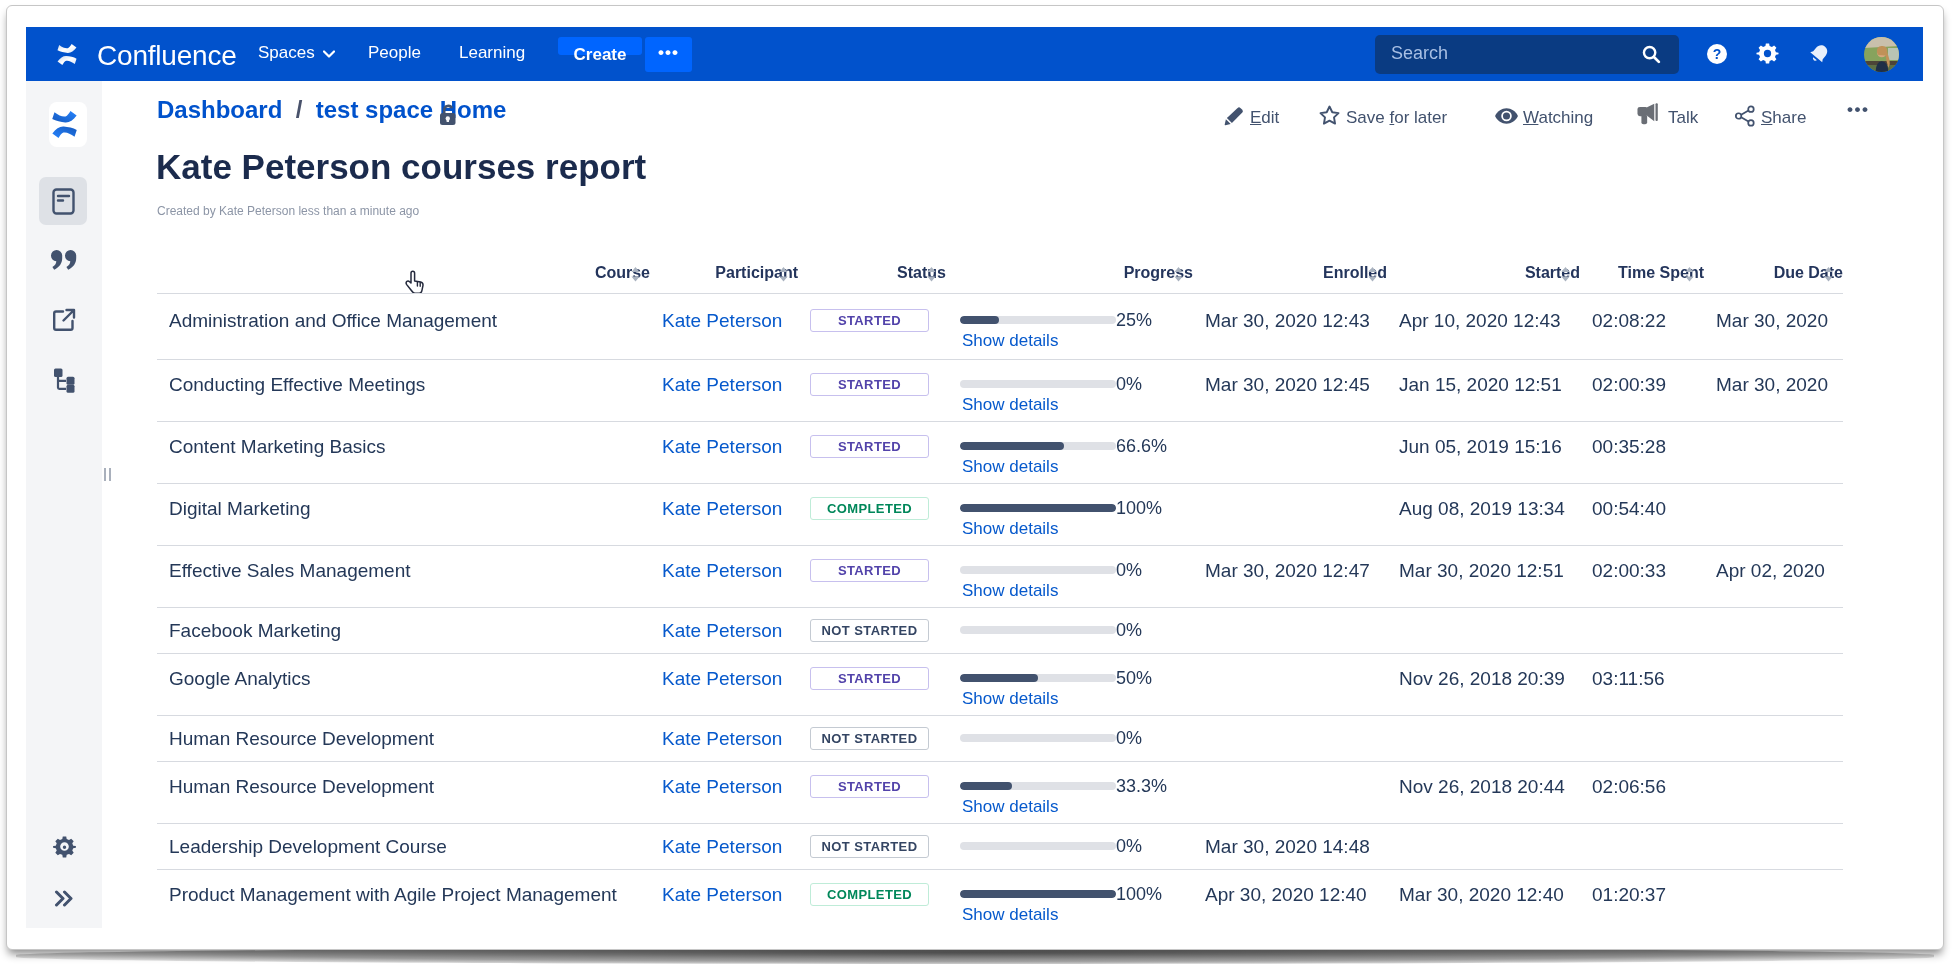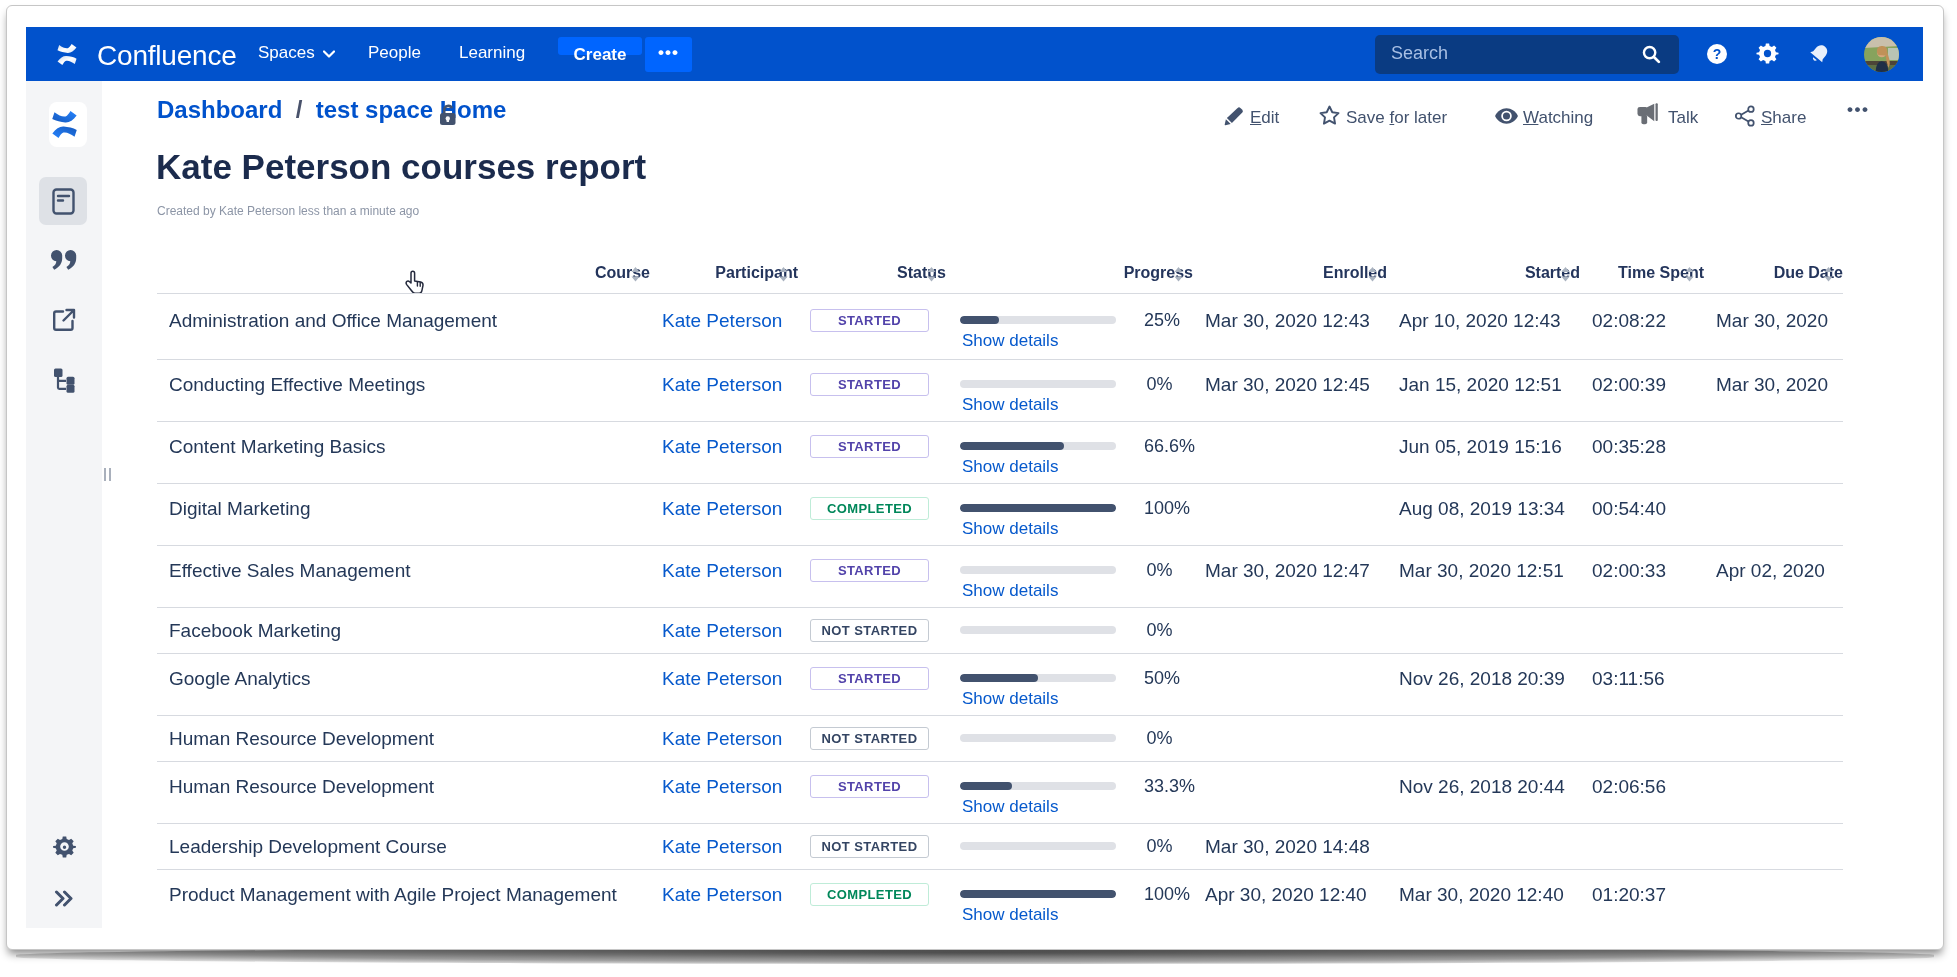--- a/index.html
+++ b/index.html
@@ -49,21 +49,21 @@
   .badge { display:inline-block; vertical-align:top; width:119px; height:23px; border-radius:3px;
     border:1px solid; background:#fff; font-size:13px; font-weight:bold;
     text-align:center; line-height:21px; letter-spacing:0.4px; }
   .b-start { color:#5243aa; border-color:#c7c0ee; }
   .b-not { color:#344563; border-color:#c4cad2; }
   .b-done { color:#00875a; border-color:#bfecd8; }
   .prog-line { display:flex; align-items:center; padding:0 18px 0 14px; }
   .track { display:block; width:156px; height:8px; border-radius:4px; background:#dfe1e6;
     overflow:hidden; flex:none; }
   .fill { display:block; height:8px; border-radius:4px; background:#42526e; }
-  .pct { flex:1; text-align:center;margin-left:28px; }
+  .pct { flex:1; text-align:left; }
   .show { display:block; padding:0 0 0 16px; font-size:17px; line-height:17px; }
   .sorter { position:absolute; right:10px; top:9px; }
 </style>
 </head>
 <body>
 <div id="shadow" style="position:absolute;left:16px;top:948px;width:1918px;height:16px;border-radius:50%/7px;background:radial-gradient(ellipse at 50% 30%, rgba(60,60,60,0.75) 0%, rgba(90,90,90,0.55) 55%, rgba(140,140,140,0.25) 78%, rgba(255,255,255,0) 95%);"></div>
 <div id="frame"></div>
 <div id="nav">
   <svg class="abs" style="left:30px;top:17px" width="22" height="21" viewBox="0 0 28 28">
     <defs>

